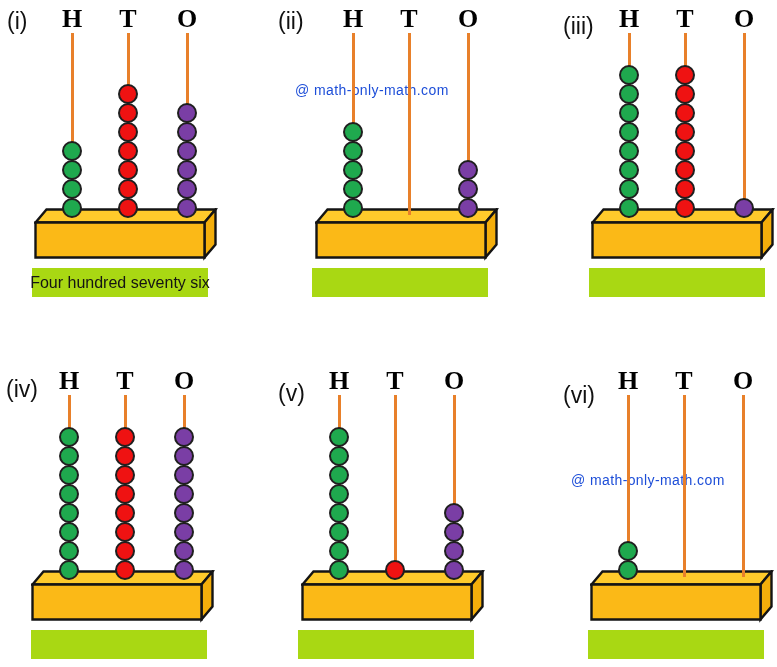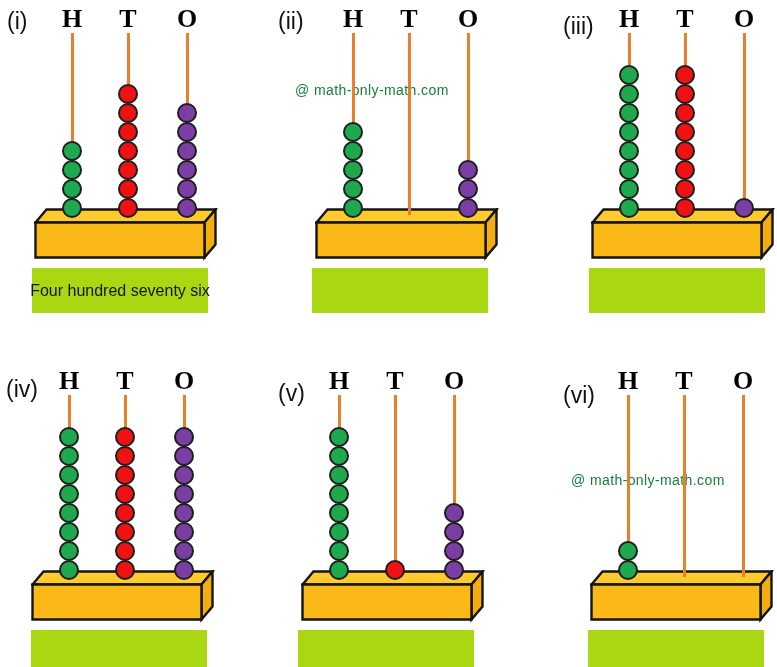--- a/index.html
+++ b/index.html
@@ -12,21 +12,21 @@
     position: relative;
     width: 777px;
     height: 667px;
     background: #ffffff;
     overflow: hidden;
   }
   .watermark {
     position: absolute;
     font-size: 14px;
     letter-spacing: 0.4px;
-    color: #15803d;
+    color: #1d4ed8;
     z-index: 1;
     white-space: nowrap;
   }
   .panel {
     position: absolute;
     width: 259px;
     height: 300px;
     z-index: 2;
   }
   .panel-label {
@@ -81,21 +81,21 @@
     border-radius: 50%;
     border: 2px solid #1f1f1f;
     box-sizing: border-box;
     margin-top: -1px;
     flex: 0 0 auto;
   }
   .caption-bar {
     position: absolute;
     top: 268px;
     width: 176px;
-    height: 45px;
+    height: 29px;
     display: flex;
     align-items: center;
     justify-content: center;
     z-index: 2;
   }
   .caption-text {
     font-size: 16px;
     color: #141414;
     white-space: nowrap;
   }

